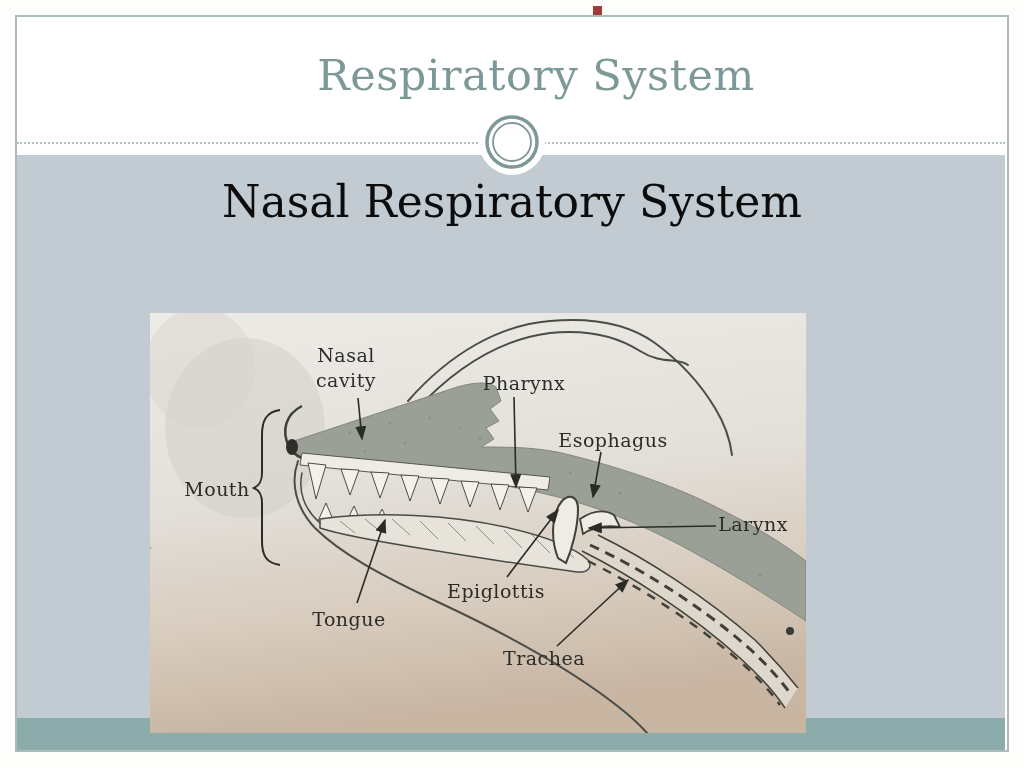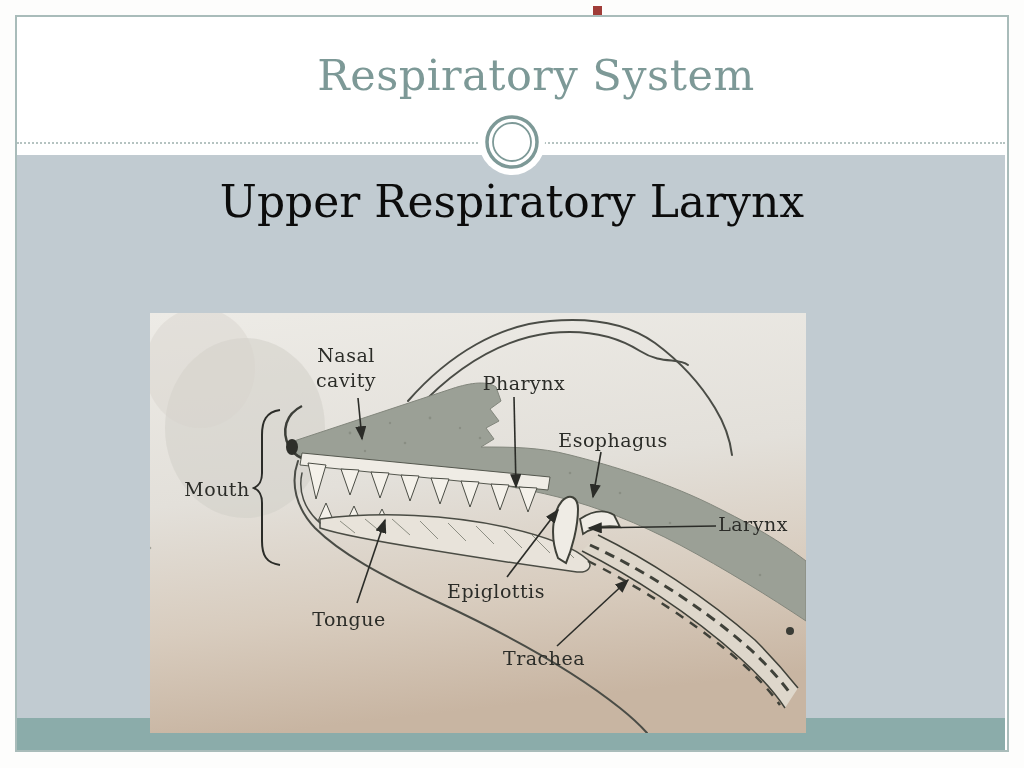--- a/index.html
+++ b/index.html
@@ -77,21 +77,21 @@
   <div class="divider"></div>
 
   <div class="badge">
     <svg width="70" height="70" viewBox="0 0 70 70">
       <circle cx="35" cy="35" r="33" fill="#ffffff"></circle>
       <circle cx="35" cy="35" r="25" fill="none" stroke="#7d9997" stroke-width="3.5"></circle>
       <circle cx="35" cy="35" r="19" fill="none" stroke="#7d9997" stroke-width="1.8"></circle>
     </svg>
   </div>
 
-  <h2 class="subtitle">Upper Respiratory Larynx</h2>
+  <h2 class="subtitle">Nasal Respiratory System</h2>
 
   <div class="photo">
     <svg width="656" height="420" viewBox="0 0 656 420">
       <defs>
         <linearGradient id="paperGrad" x1="0" y1="0" x2="0.18" y2="1">
           <stop offset="0" stop-color="#edebe6"></stop>
           <stop offset="0.45" stop-color="#e3e0da"></stop>
           <stop offset="0.75" stop-color="#d8ccbe"></stop>
           <stop offset="1" stop-color="#c8b5a2"></stop>
         </linearGradient>

